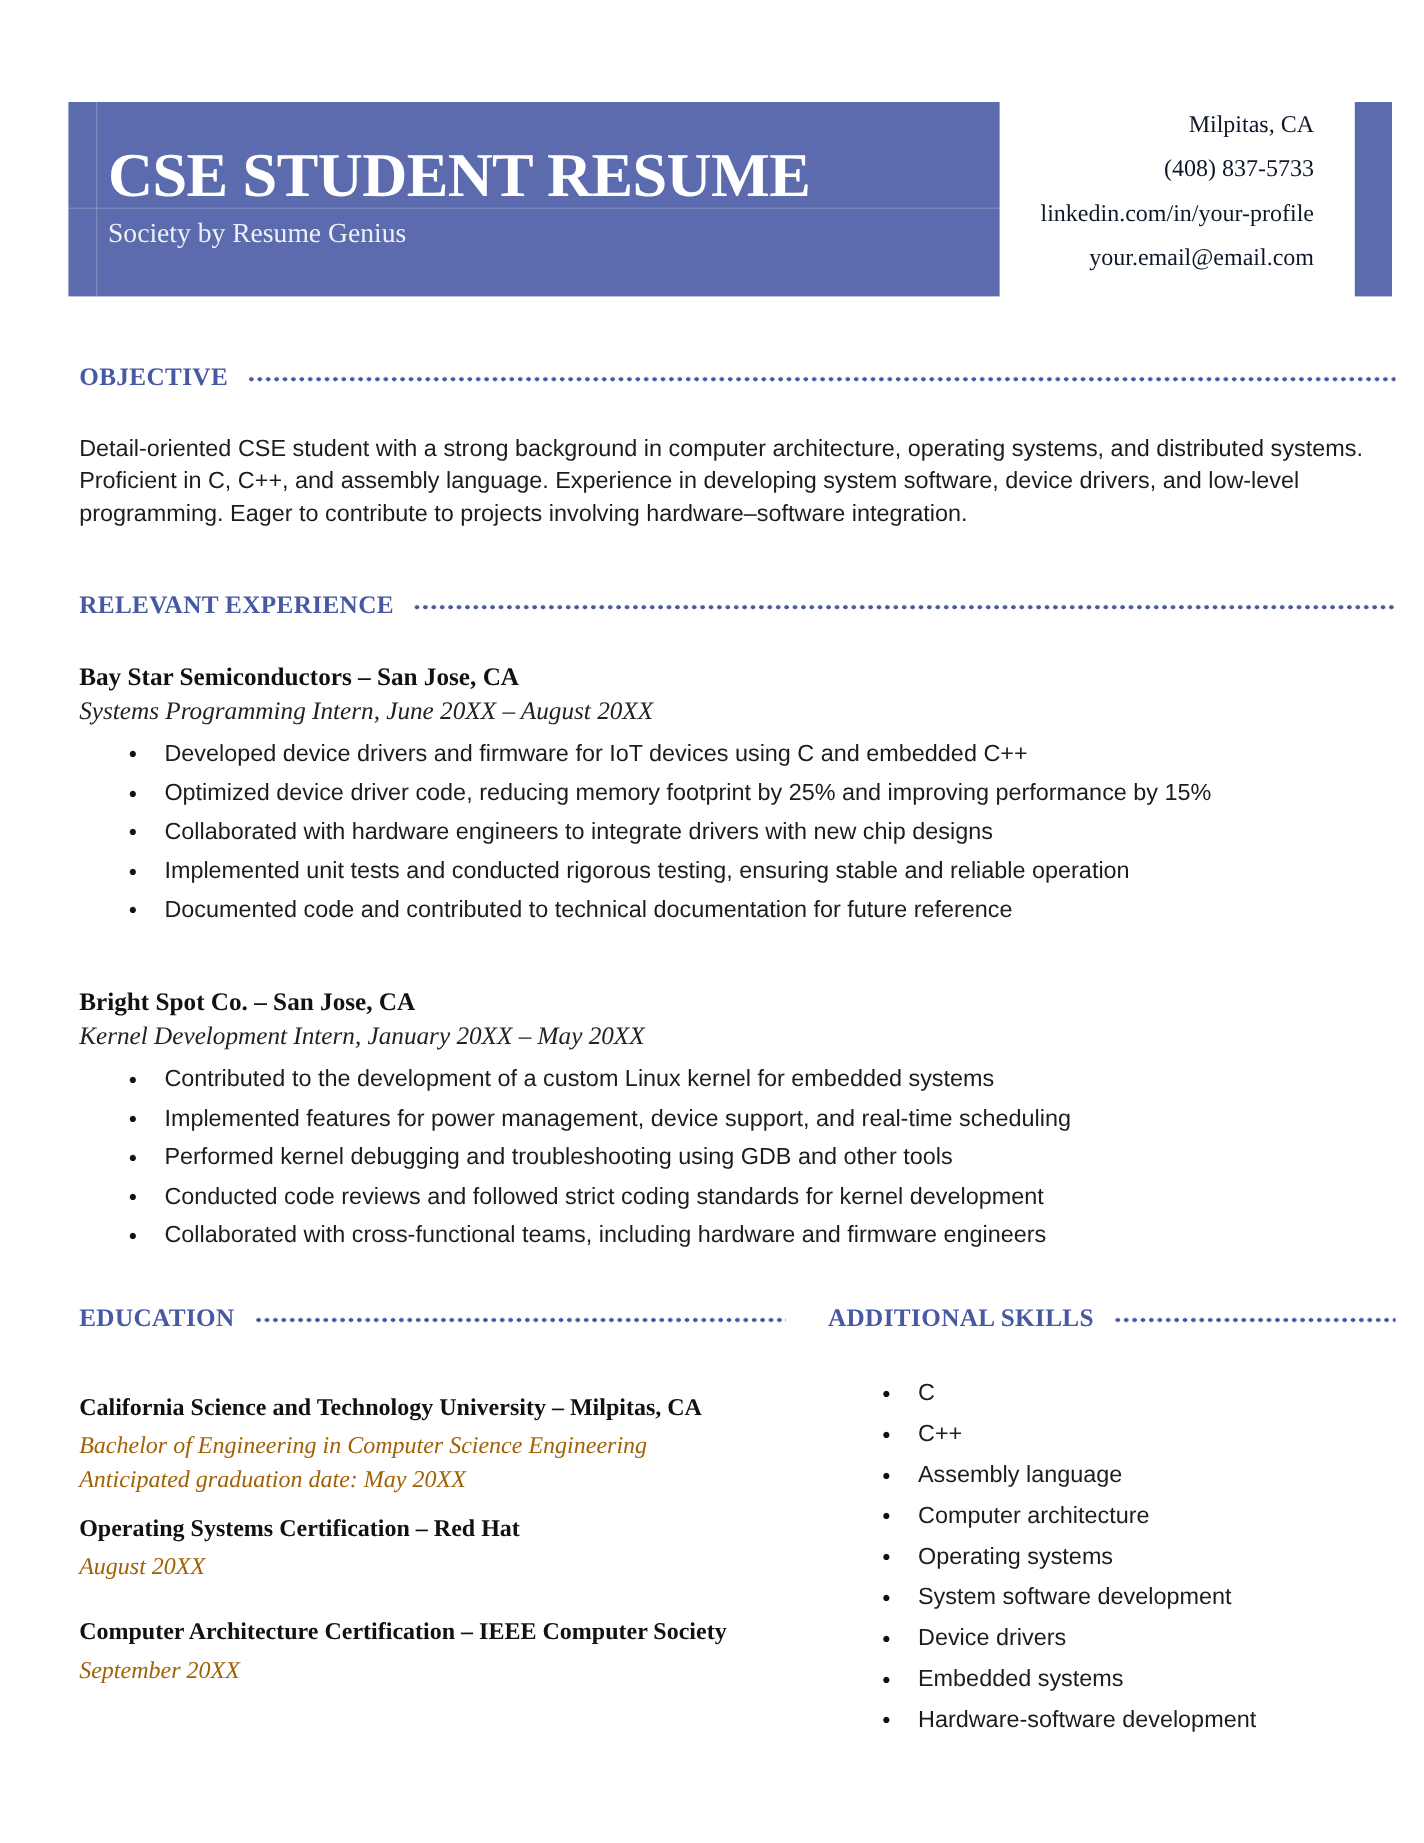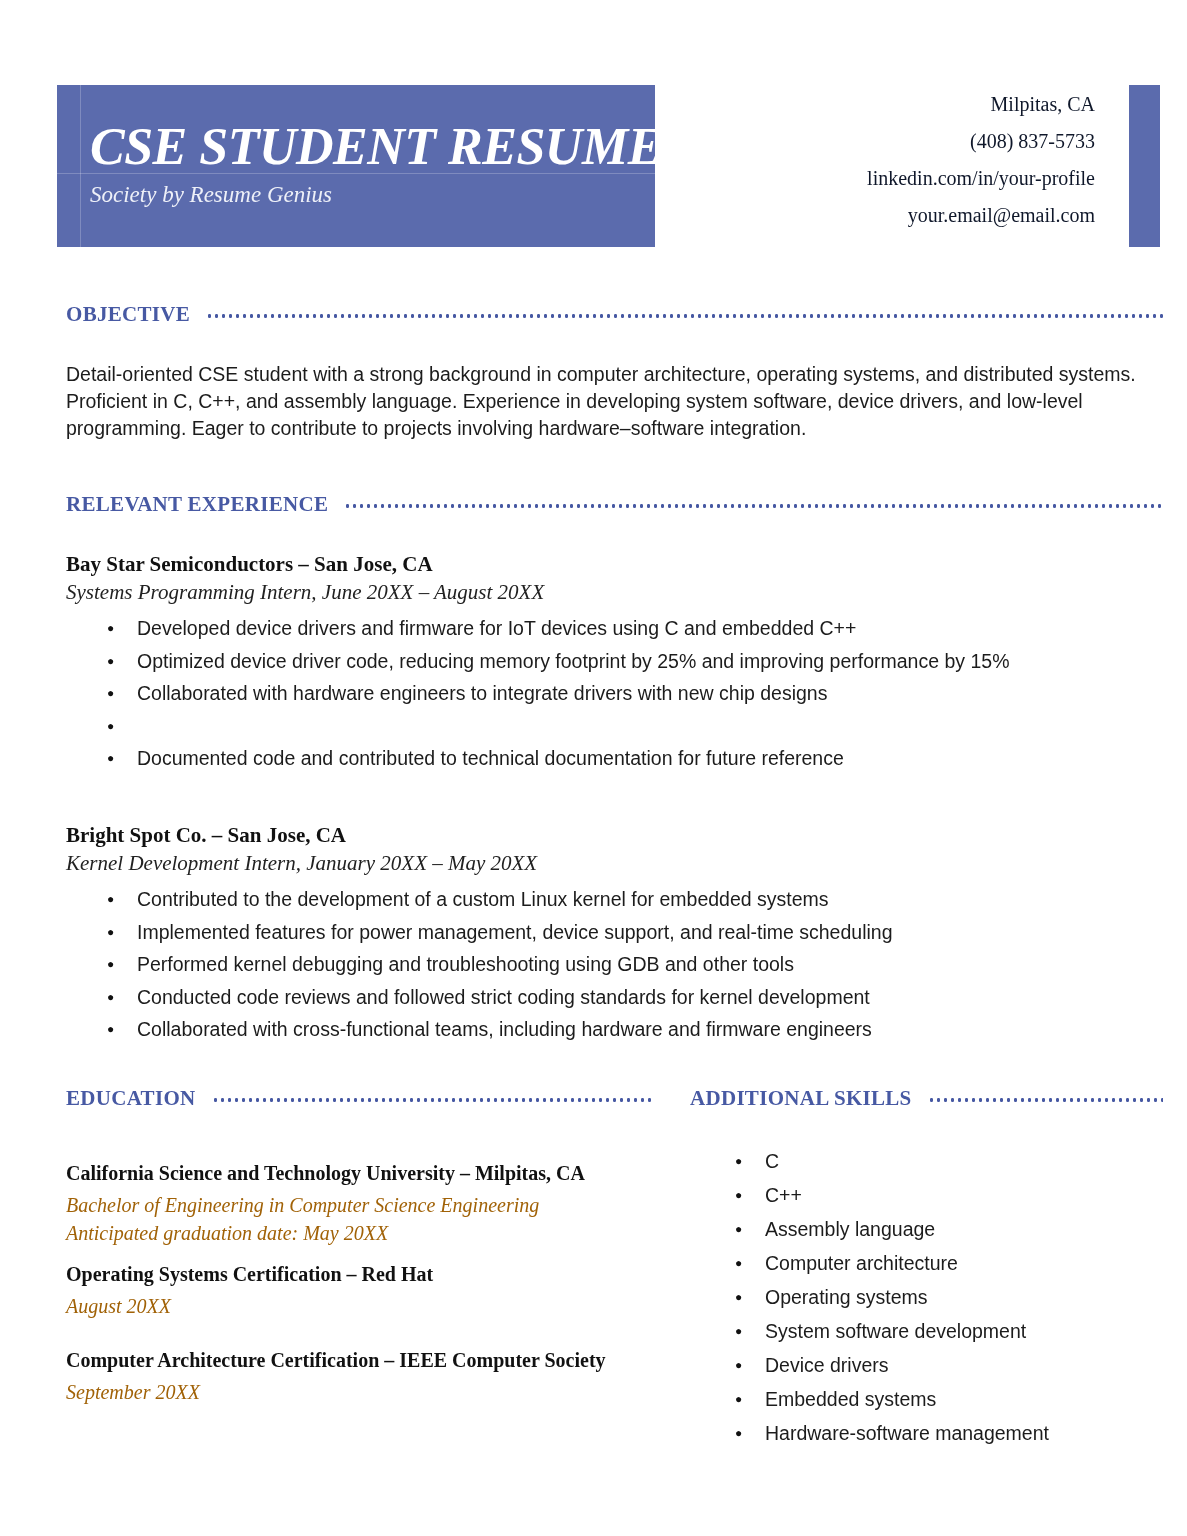--- a/index.html
+++ b/index.html
@@ -6,23 +6,22 @@
   .page{
     position:relative;
     width:1187px;height:1536px;
     background:#ffffff;
     font-family:"Liberation Sans",sans-serif;
     color:var(--body,#1c1c1c);
     overflow:hidden;
   }
   
   .hdr-box{
-    position:absolute;left:57px;top:85px;width:598px;height:162px;
+    position:absolute;left:57px;top:85px;width:776px;height:162px;
     background:var(--accent,#5b6bad);
-    font-style:italic;
   }
   .hdr-line-v{position:absolute;left:23px;top:0;bottom:0;width:1px;background:rgba(255,255,255,0.22);}
   .hdr-line-h{position:absolute;left:0;right:0;top:88px;height:1px;background:rgba(255,255,255,0.22);}
   .hdr-title{
     position:absolute;left:33px;top:13px;height:75px;
     display:flex;align-items:flex-end;
     font-family:"Liberation Serif",serif;font-weight:700;
     font-size:52px;letter-spacing:-0.5px;color:#ffffff;white-space:nowrap;
     line-height:1;
   }
@@ -145,20 +144,21 @@
             <span>Optimized device driver code, reducing memory footprint by 25% and improving performance by 15%</span>
           </li>
 
           <li>
             <span class="dot">●</span>
             <span>Collaborated with hardware engineers to integrate drivers with new chip designs</span>
           </li>
 
           <li>
             <span class="dot">●</span>
+            <span>Implemented unit tests and conducted rigorous testing, ensuring stable and reliable operation</span>
           </li>
 
           <li>
             <span class="dot">●</span>
             <span>Documented code and contributed to technical documentation for future reference</span>
           </li>
         </ul>
     </div>
 
     <div class="job job-2">
@@ -269,18 +269,18 @@
           <span>Device drivers</span>
         </li>
 
         <li>
           <span class="dot">●</span>
           <span>Embedded systems</span>
         </li>
 
         <li>
           <span class="dot">●</span>
-          <span>Hardware-software management</span>
+          <span>Hardware-software development</span>
         </li>
       </ul>
   </div>
 
 </div>
 
 </body></html>

